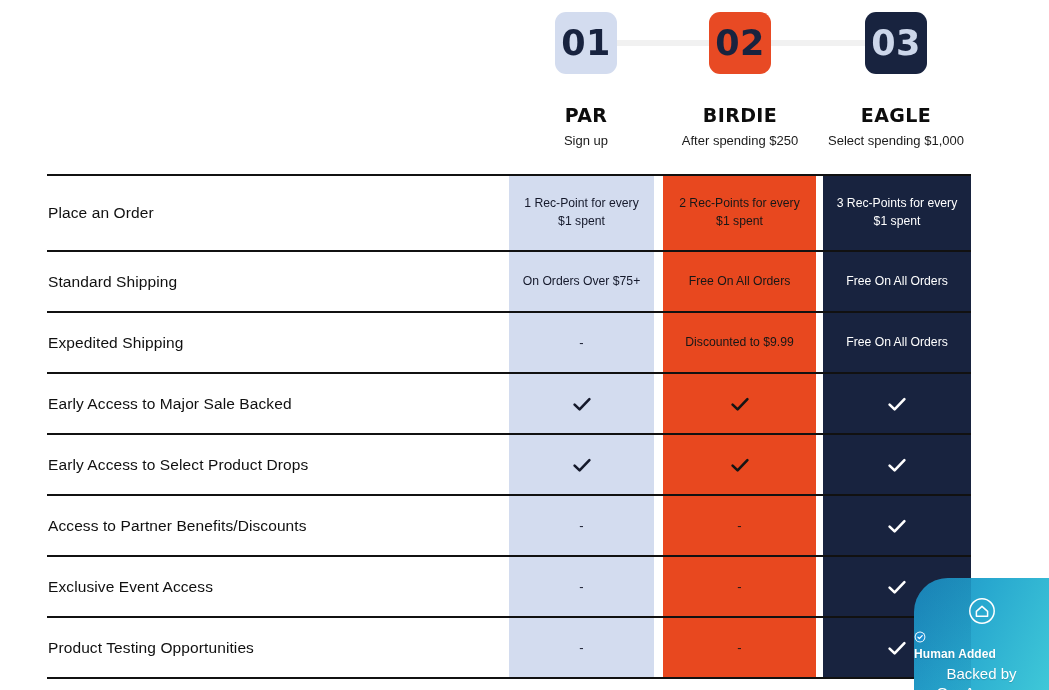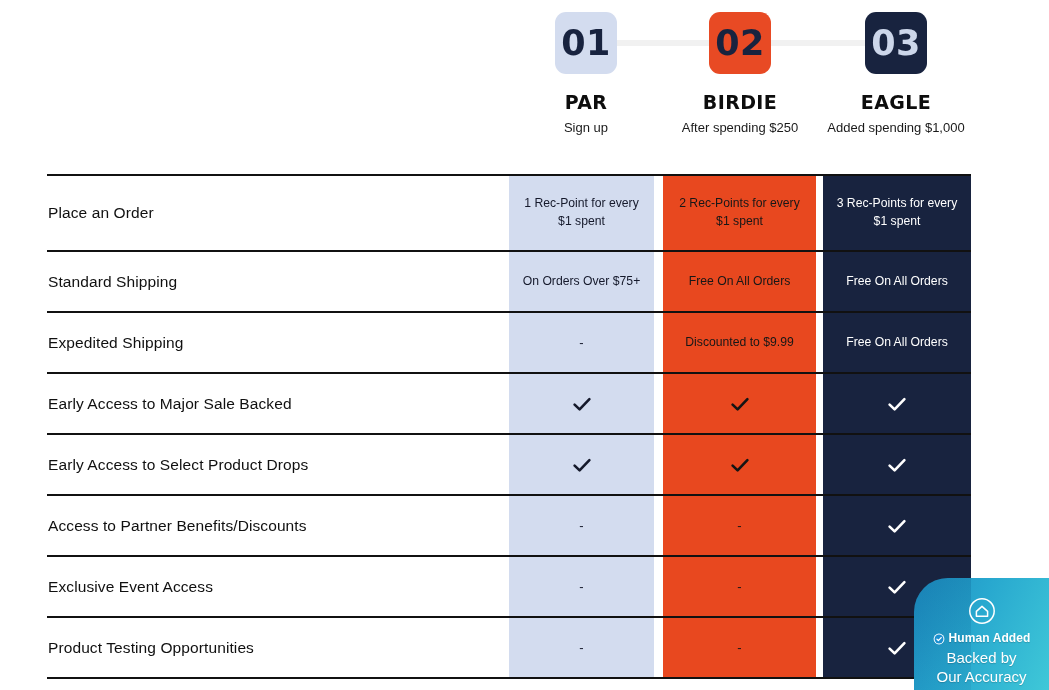--- a/index.html
+++ b/index.html
@@ -61,21 +61,21 @@
     position: absolute;
     top: 40px;
     height: 6px;
     background: #f1f1f1;
     z-index: 1;
   }
   .connector.k1 { left: 65px; width: 170px; }
   .connector.k2 { left: 225px; width: 170px; }
 
   .tier-name {
-    margin-top: 17px;
+    margin-top: 30px;
     font-size: 19px;
     font-weight: 700;
     letter-spacing: 0.4px;
     color: #0d0d0d;
     font-family: "DejaVu Sans", "Liberation Sans", sans-serif;
   }
   .tier-sub {
     margin-top: 7px;
     font-size: 13px;
     font-weight: 400;
@@ -183,27 +183,28 @@
 
   .trust-main {
     position: absolute;
     left: 0; right: 0;
     top: 53px;
     text-align: center;
     color: #ffffff;
   }
   .trust-title-row {
     display: flex;
-    align-items: flex-end;
+    align-items: flex-start;
     justify-content: center;
     gap: 4px;
     font-size: 12px;
     font-weight: 700;
     letter-spacing: 0.1px;
     text-shadow: 0 1px 1px rgba(0,0,0,0.18);
+    flex-direction: column;
   }
   .verify-dot { width: 12px; height: 12px; display: block; flex: none; }
   .trust-sub {
     margin-top: 3px;
     font-size: 15px;
     font-weight: 400;
     line-height: 1.28;
     text-shadow: 0 1px 1px rgba(0,0,0,0.18);
   }
 </style>
@@ -223,21 +224,21 @@
 
   <div class="tier-col c2">
     <div class="badge b2">02</div>
     <div class="tier-name">BIRDIE</div>
     <div class="tier-sub">After spending $250</div>
   </div>
 
   <div class="tier-col c3">
     <div class="badge b3">03</div>
     <div class="tier-name">EAGLE</div>
-    <div class="tier-sub">Added spending $1,000</div>
+    <div class="tier-sub">Select spending $1,000</div>
   </div>
 </div>
 
 <div class="table" id="benefits-table">
     <div class="trow first">
       <div class="feature-label">Place an Order</div>
       <div class="cell v1">
         <span>1 Rec-Point for every $1 spent</span>
       </div>
       <div class="cell v2">

